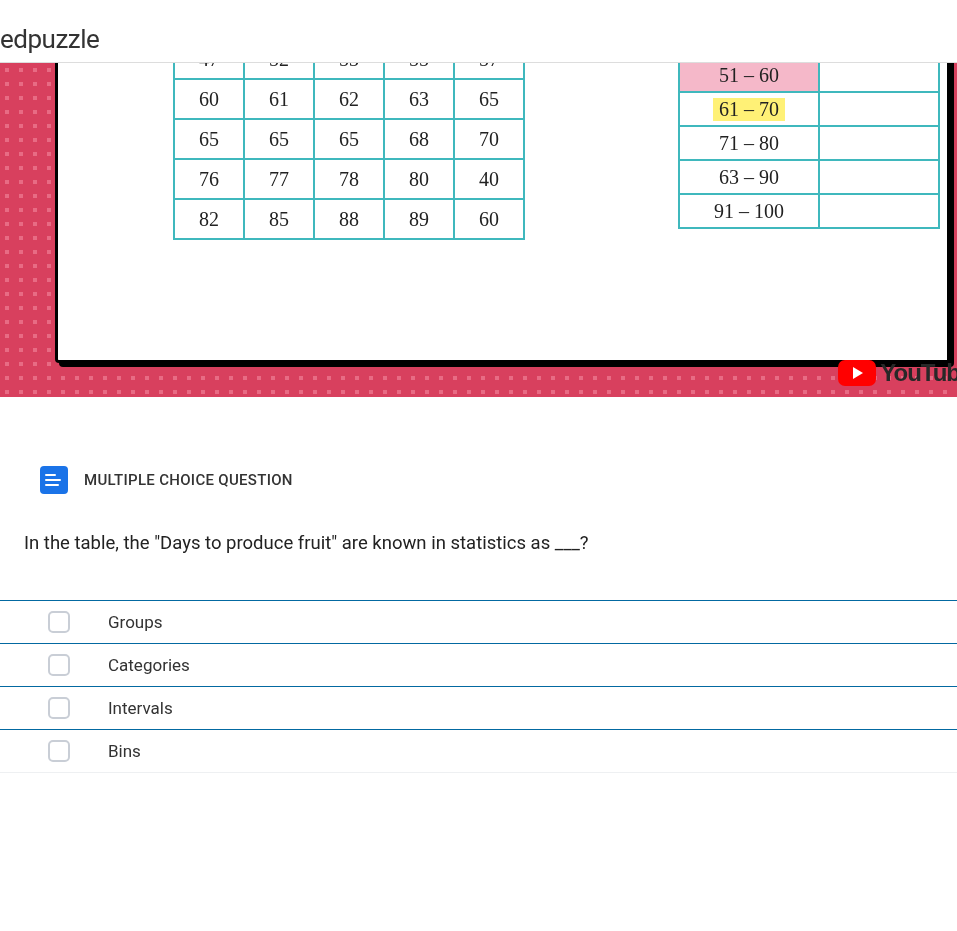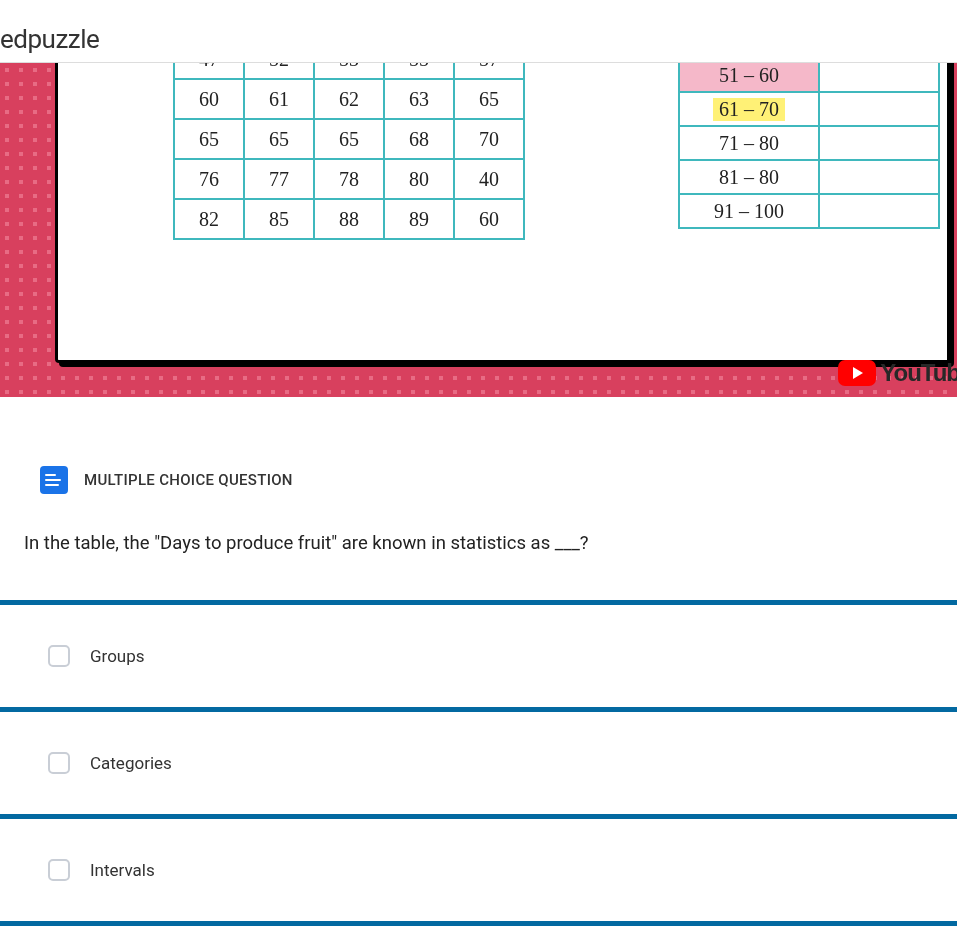--- a/index.html
+++ b/index.html
@@ -26,21 +26,21 @@
   .yt-icon::before { content:""; border-left:10px solid #fff; border-top:6px solid transparent; border-bottom:6px solid transparent; margin-left:2px; }
   .yt-text { letter-spacing:-1px;}
 
   .question-panel { margin-top:45px; padding:0 0 30px 0; }
   .q-header { display:flex; align-items:center; gap:16px; padding: 24px 40px 26px 40px; text-align: right; }
   .q-icon { width:28px; height:28px; background:#1a73e8; border-radius:4px; display:flex; flex-direction:column; justify-content:center; gap:3px; padding:6px 5px; }
   .q-icon span { height:2px; background:#fff; border-radius:1px; }
   .q-icon span:nth-child(1){width:60%;} .q-icon span:nth-child(2){width:90%;} .q-icon span:nth-child(3){width:75%;}
   .q-type { font-size:15px; letter-spacing:0.3px; color:#333; font-weight:500;}
   .q-text { padding: 10px 40px 42px 24px; font-size:18.5px; color:#222; line-height:1.5;}
-  .choice { display:flex; align-items:center; gap:20px; padding:40px 48px; border-top:5px solid #0369a1; }
+  .choice { display:flex; align-items:center; gap:38px; padding:10px 48px; border-top:1px solid #0369a1; }
   .choice:last-child { border-bottom:1px solid #eef0f2; }
   .chk { width:22px; height:22px; border:2px solid #c9ced6; border-radius:5px; background:#fff; flex-shrink:0; cursor:pointer; }
   .choice-label { font-size:17px; color:#333; }
 </style>
 </head>
 <body>
 
 <div class="top-bar">edpuzzle</div>
 
 <div class="video-area">
@@ -99,21 +99,21 @@
           </tr>
           <tr>
             <td class="label"><span class="hl-yellow">61 – 70</span></td>
             <td class="val"></td>
           </tr>
           <tr>
             <td class="label">71 – 80</td>
             <td class="val"></td>
           </tr>
           <tr>
-            <td class="label">81 – 80</td>
+            <td class="label">63 – 90</td>
             <td class="val"></td>
           </tr>
           <tr>
             <td class="label">91 – 100</td>
             <td class="val"></td>
           </tr>
         </tbody>
     </table>
 
   </div>

